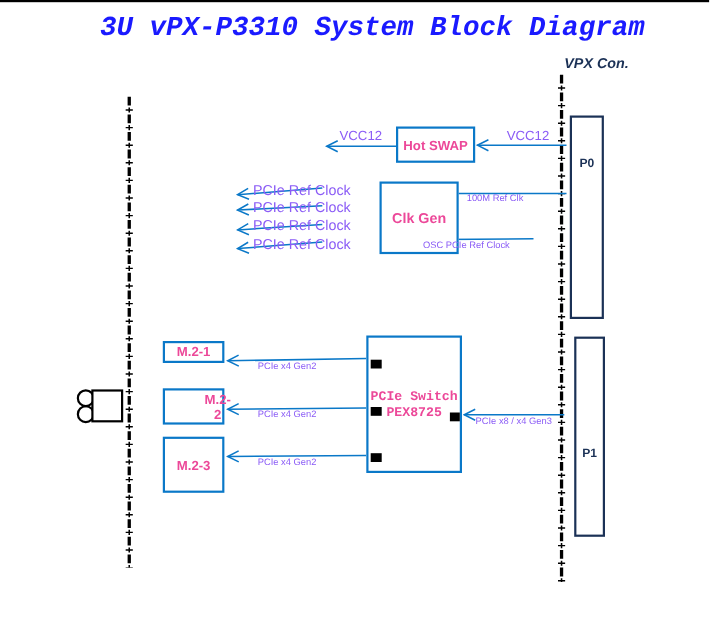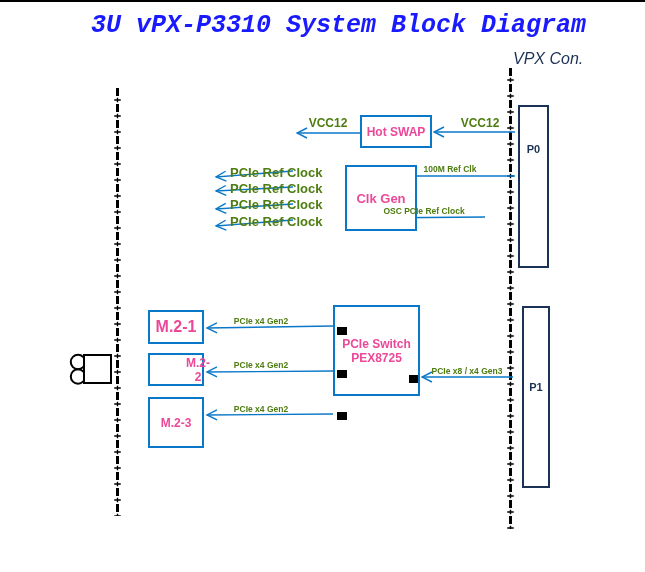--- a/index.html
+++ b/index.html
@@ -2,34 +2,34 @@
 <html><head>
 <meta charset="utf-8">
 <style>
   html,body{margin:0;padding:0;background:#fff;}
   .stage{position:relative;width:645px;height:572px;background:#ffffff;overflow:hidden;
          font-family:"Liberation Sans",sans-serif;}
   .topline{position:absolute;left:0;top:0;width:645px;height:2px;background:#000;}
   .title{position:absolute;left:16px;top:11px;width:645px;text-align:center;
          font-family:Liberation Mono, monospace;
          font-size:25px;font-weight:bold;font-style:italic;color:#1a1aff;white-space:nowrap;}
-  .vpxcon{position:absolute;left:513px;top:50px;font-size:16px;font-weight:normal;
+  .vpxcon{position:absolute;left:513px;top:50px;font-size:13px;font-weight:bold;
           font-style:italic;color:#1b3156;white-space:nowrap;}
   svg.layer{position:absolute;left:0;top:0;}
   .box{position:absolute;box-sizing:border-box;border:2px solid #0a78c8;background:#fff;
        display:flex;align-items:center;justify-content:center;text-align:center;
        color:#ec4899;font-weight:bold;}
   .pbox{position:absolute;box-sizing:border-box;border:2px solid #1b3156;background:#fff;
         color:#1b3156;font-weight:bold;font-size:11px;text-align:center;}
   .pbox span{display:block;}
   .sq{position:absolute;background:#000;}
-  .glabel{position:absolute;color:#4d7c0f;font-weight:bold;white-space:nowrap;}
+  .glabel{position:absolute;color:#8b5cf6;font-weight:normal;white-space:nowrap;}
   .g12{font-size:12px;transform:translateX(-50%);}
   .g8{font-size:13px;}
-  .g8c{font-size:8.5px;transform:translateX(-50%);}
+  .g8c{font-size:8.5px;transform:translateX(-50%);margin-top:11px;}
   .switch-label{line-height:14px;font-size:12px;}
 </style>
 </head>
 <body>
 
 <div class="stage">
 
   <div class="topline"></div>
 
   <div class="title">3U vPX-P3310 System Block Diagram</div>
@@ -78,40 +78,40 @@
   </svg>
 
   <div class="box" style="left:360px;top:115px;width:72px;height:33px;font-size:12px;">
     <span>Hot SWAP</span>
   </div>
 
   <div class="box" style="left:306px;top:165px;width:72px;height:66px;font-size:13px;margin-left:39px;">
     <span>Clk Gen</span>
   </div>
 
-  <div class="box switch-label" style="left:333px;top:305px;width:87px;height:91px;flex-direction:column;">
+  <div class="box switch-label" style="left:333px;top:305px;width:87px;height:125px;flex-direction:column;font-family:Liberation Mono, monospace;">
     <span>PCIe Switch</span>
     <span>PEX8725</span>
   </div>
 
-  <div class="box" style="left:148px;top:310px;width:56px;height:34px;font-size:16px;">
+  <div class="box" style="left:148px;top:310px;width:56px;height:20px;font-size:12px;">
     <span>M.2-1</span>
   </div>
   <div class="box" style="left:148px;top:353px;width:56px;height:33px;font-size:12px;padding-left:44px;">
     <span>M.2-2</span>
   </div>
   <div class="box" style="left:148px;top:397px;width:56px;height:51px;font-size:12px;">
     <span>M.2-3</span>
   </div>
 
-  <div class="pbox" style="left:518px;top:105px;width:31px;height:163px;">
+  <div class="pbox" style="left:518px;top:105px;width:31px;height:185px;">
     <span style="padding-top:36px;">P0</span>
   </div>
   <div class="pbox" style="left:522px;top:306px;width:28px;height:182px;">
-    <span style="padding-top:73px;">P1</span>
+    <span style="padding-top:98px;">P1</span>
   </div>
 
   <div class="sq" style="left:337px;top:327px;width:10px;height:8px;"></div>
   <div class="sq" style="left:337px;top:370px;width:10px;height:8px;"></div>
   <div class="sq" style="left:337px;top:412px;width:10px;height:8px;"></div>
   <div class="sq" style="left:409px;top:375px;width:9px;height:8px;"></div>
 
   <div class="glabel g12" style="left:328px;top:116px;">VCC12</div>
   <div class="glabel g12" style="left:480px;top:116px;">VCC12</div>
 

